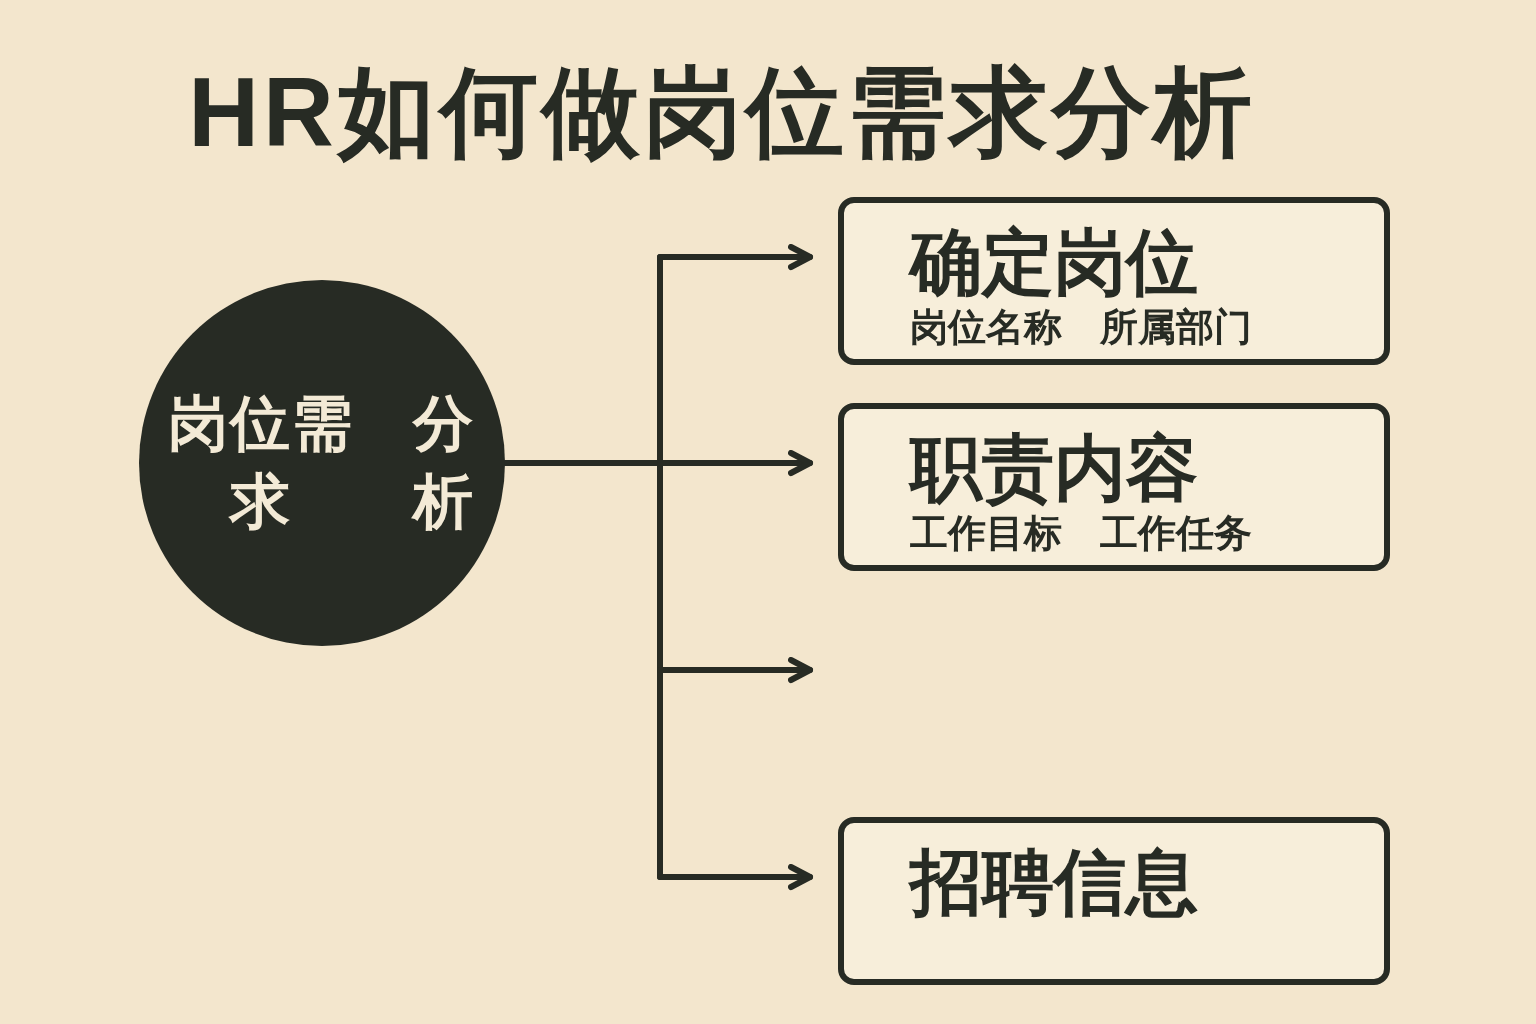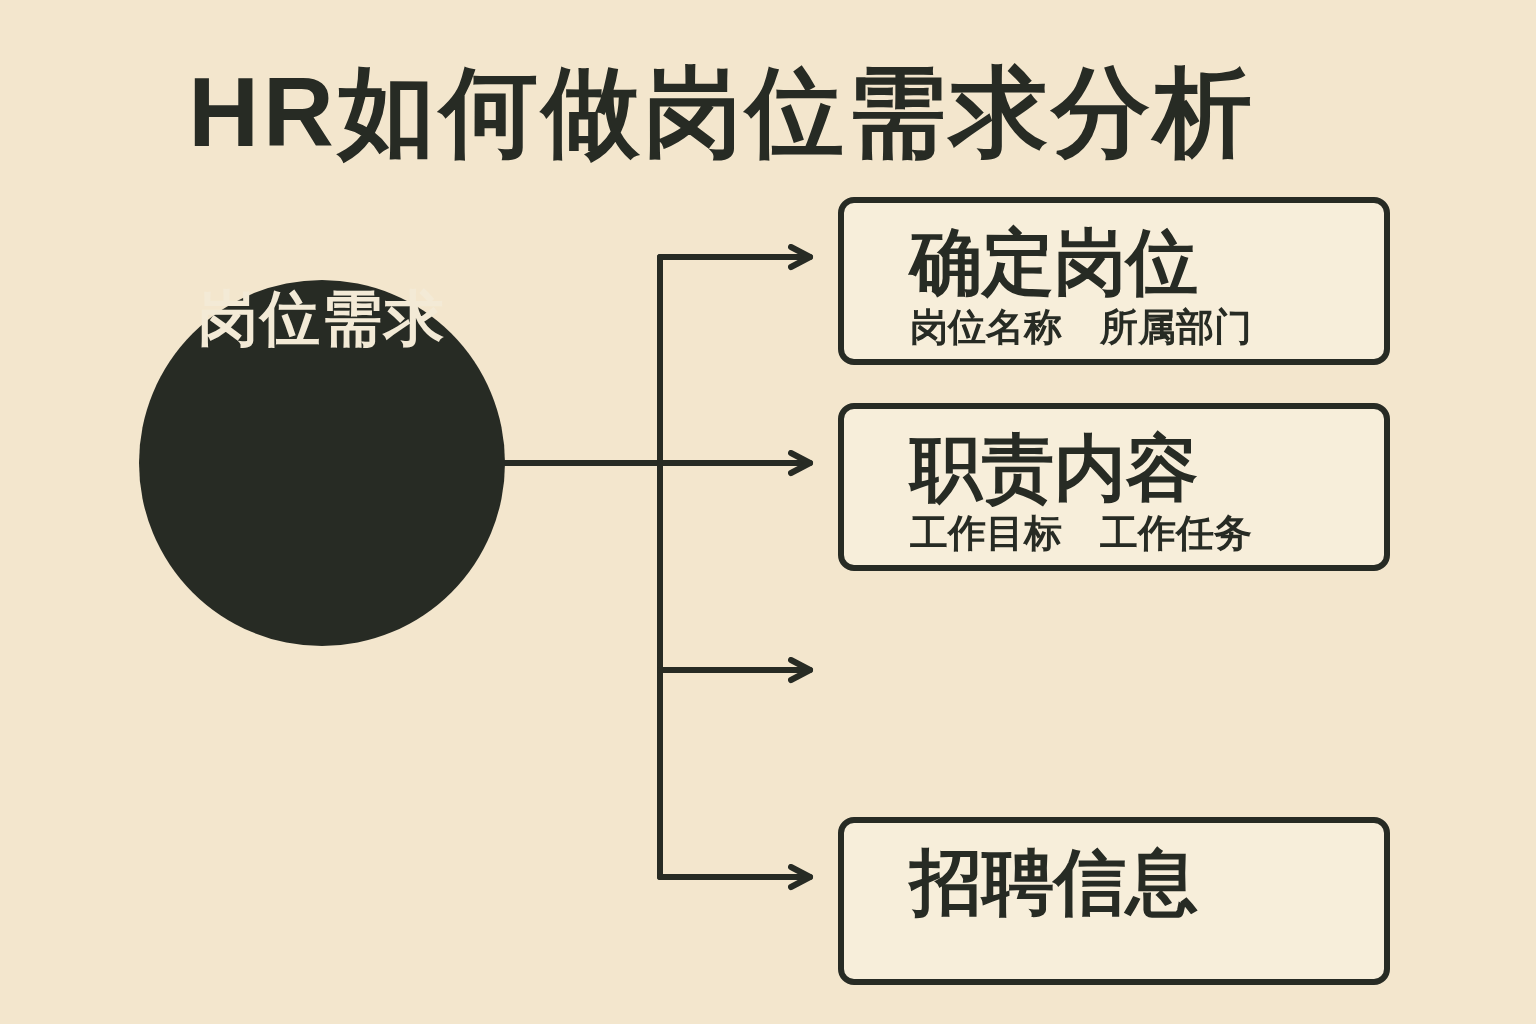--- a/index.html
+++ b/index.html
@@ -53,20 +53,21 @@
   .circle{
     position:absolute;
     left:139px;
     top:280px;
     width:366px;
     height:366px;
     border-radius:50%;
     background:var(--ink);
     display:flex;
     flex-direction:row;
+    align-items:center;
     justify-content:center;
     text-align:center;
   }
   .circle .line{
     color:var(--circle-text);
     font-size:60px;
     font-weight:bold;
     line-height:1.3;
     letter-spacing:2px;
   }
@@ -114,20 +115,21 @@
     <line x1="660" y1="257" x2="660" y2="877"></line>
 
     <line x1="660" y1="257" x2="810" y2="257" marker-end="url(#arrow)"></line>
     <line x1="660" y1="463" x2="810" y2="463" marker-end="url(#arrow)"></line>
     <line x1="660" y1="670" x2="810" y2="670" marker-end="url(#arrow)"></line>
     <line x1="660" y1="877" x2="810" y2="877" marker-end="url(#arrow)"></line>
   </svg>
 
   <div class="circle">
     <div class="line">岗位需求</div>
+    <div class="line">分析</div>
   </div>
 
   <div class="box" style="top:197px">
     <div class="box-title">确定岗位</div>
     <div class="box-subtitle">岗位名称　所属部门</div>
   </div>
 
   <div class="box" style="top:403px">
     <div class="box-title">职责内容</div>
     <div class="box-subtitle">工作目标　工作任务</div>

